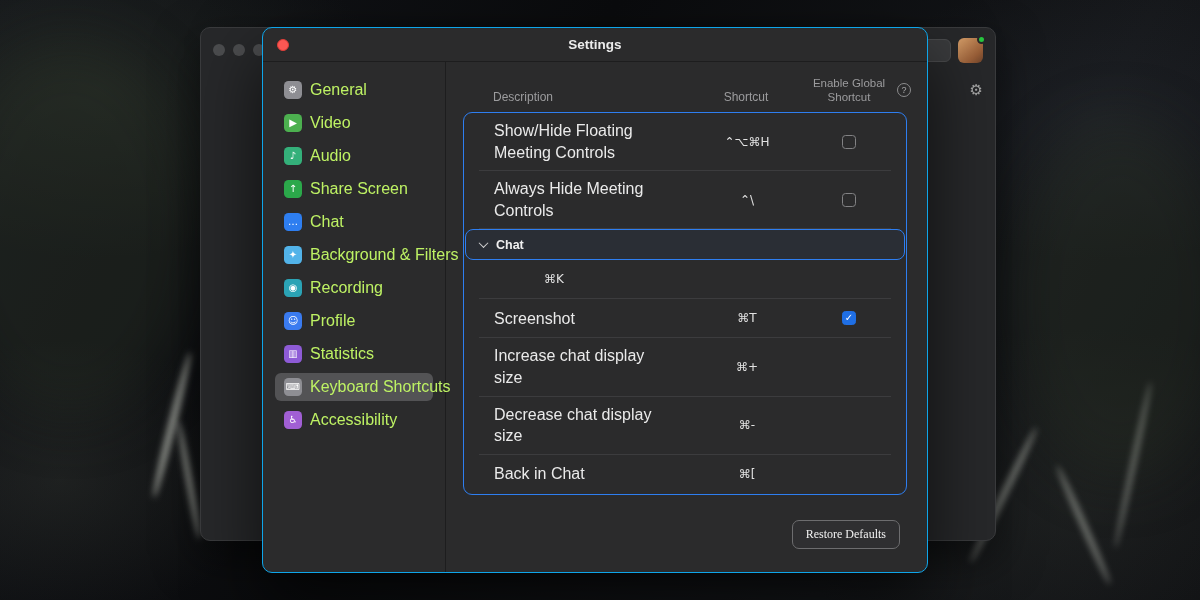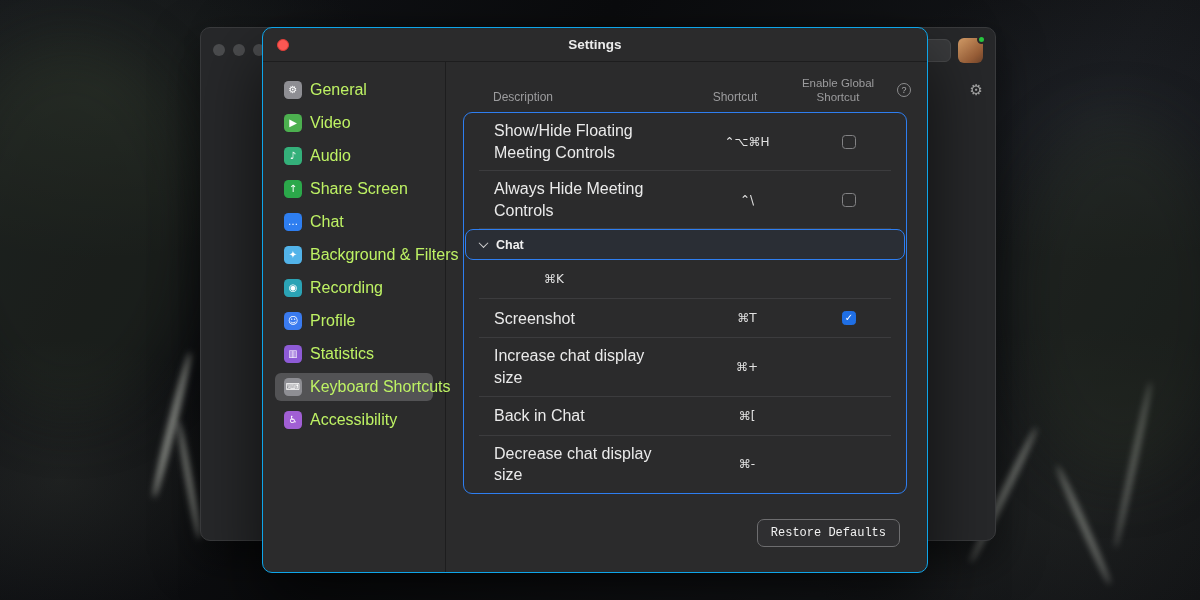--- a/index.html
+++ b/index.html
@@ -69,21 +69,21 @@
     display:flex; align-items:center; justify-content:center;
   }
   .sb-glyph { color:#fff; font-family:"DejaVu Sans",sans-serif; font-size:10px; line-height:1; }
   .sb-label { font-size:16px; color:#bef264; white-space:nowrap; }
 
   
   .main { flex:1; padding:12px 20px 0 17px; display:flex; flex-direction:column; }
   .col-headers { display:flex; align-items:flex-end; padding:2px 15px 8px 30px; }
   .hdr-desc { flex:1; font-size:12px; color:#9c9c9e; }
   .hdr-key { width:120px; text-align:center; font-size:12px; color:#9c9c9e; }
-  .hdr-global-wrap { display:flex; align-items:center; gap:16px; margin-right:-19px; }
+  .hdr-global-wrap { display:flex; align-items:center; gap:5px; margin-right:-19px; }
   .hdr-global { width:86px; text-align:center; font-size:11.5px; line-height:14px; color:#9c9c9e; }
   .help-circle {
     width:14px; height:14px; border:1px solid #8b8b8d; border-radius:50%; color:#a8a8aa;
     font-size:9px; display:flex; align-items:center; justify-content:center; flex:0 0 14px;
   }
 
   .shortcut-list { border:1.5px solid #2e7ef0; border-radius:9px; overflow:hidden; }
   .shortcut-row {
     display:flex; align-items:center; min-height:39px;
     margin:0 15px; padding-left:15px; border-bottom:1px solid #3c3c3e;
@@ -104,21 +104,21 @@
     border:1.5px solid #2e7ef0; border-radius:8px; background:rgba(46,126,240,0.05);
   }
   .chevron {
     width:7px; height:7px; border-right:1.6px solid #d2d2d2; border-bottom:1.6px solid #d2d2d2;
     transform:rotate(45deg) translate(-1px,-1px);
   }
   .chat-title { font-size:12.5px; font-weight:bold; color:#f0f0f0; }
 
   .footer { display:flex; justify-content:flex-end; margin-top:25px; padding-right:7px; }
   .restore-btn {
-    font-family:Liberation Mono, monospace; font-size:12px; color:#f2f2f2;
+    font-family:Liberation Serif, serif; font-size:12px; color:#f2f2f2;
     background:#2f2f31; border:1px solid #6d6d6f; border-radius:7px; padding:6px 13px;
   }
 </style>
 </head>
 <body>
 
 <div class="leafblur" style="left:-60px; top:40px; width:260px; height:380px;"></div>
 <div class="leafblur" style="left:1010px; top:120px; width:220px; height:360px;"></div>
 <div class="streak" style="left:168px; top:350px; width:8px; height:150px; transform:rotate(14deg);"></div>
 <div class="streak" style="left:186px; top:420px; width:6px; height:120px; transform:rotate(-10deg);"></div>
@@ -257,29 +257,29 @@
           <span class="row-check">
               <span class="checkbox" data-state="checked"></span>
             </span>
         </div>
         <div class="shortcut-row">
           <span class="row-desc">Increase chat display size</span>
           <span class="row-key">⌘+</span>
           <span class="row-check"></span>
         </div>
         <div class="shortcut-row">
+          <span class="row-desc">Decrease chat display size</span>
+          <span class="row-key">⌘-</span>
+          <span class="row-check"></span>
+        </div>
+        <div class="shortcut-row">
           <span class="row-desc">Back in Chat</span>
           <span class="row-key">⌘[</span>
           <span class="row-check"></span>
         </div>
-        <div class="shortcut-row">
-          <span class="row-desc">Decrease chat display size</span>
-          <span class="row-key">⌘-</span>
-          <span class="row-check"></span>
-        </div>
       </div>
 
       <div class="footer">
         <button class="restore-btn">Restore Defaults</button>
       </div>
     </div>
   </div>
 </div>
 
 </body></html>

